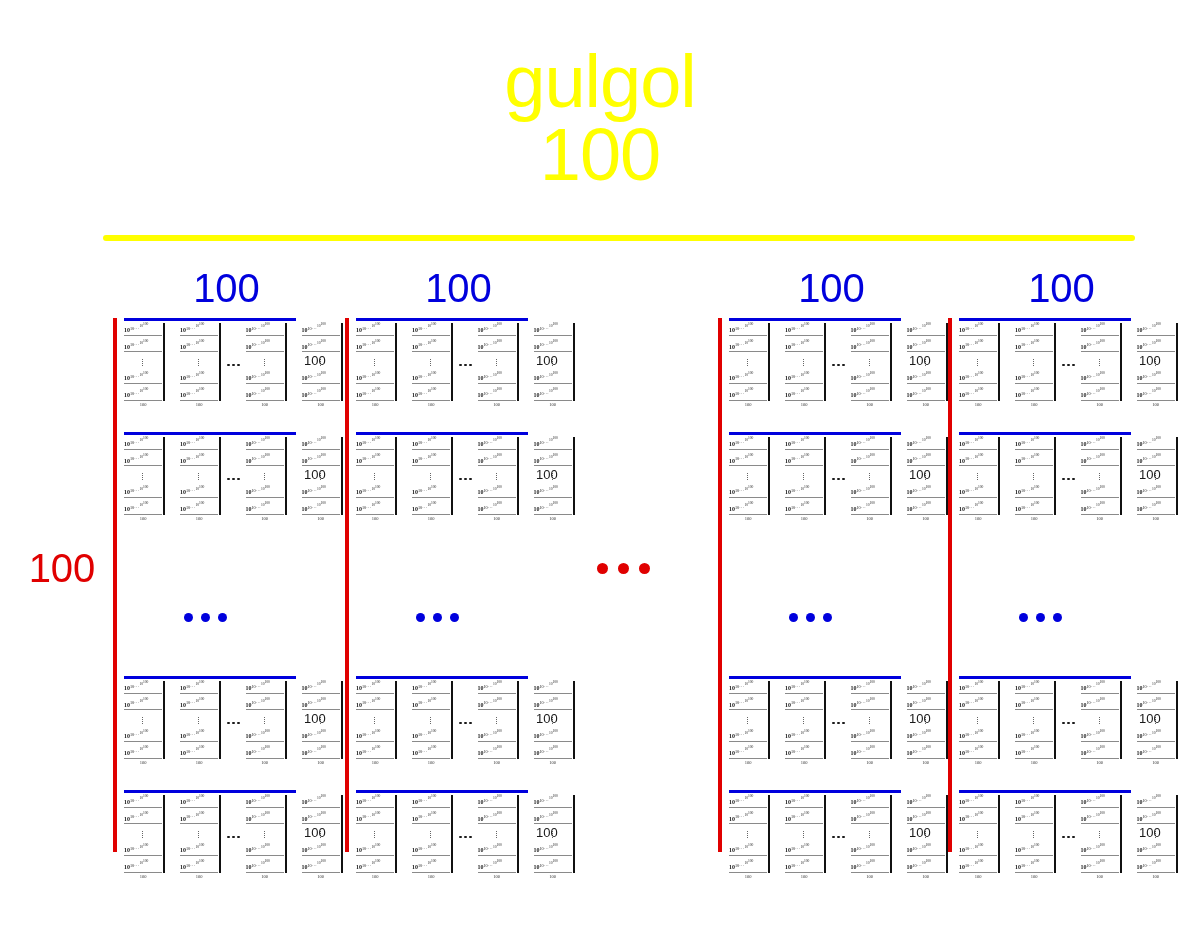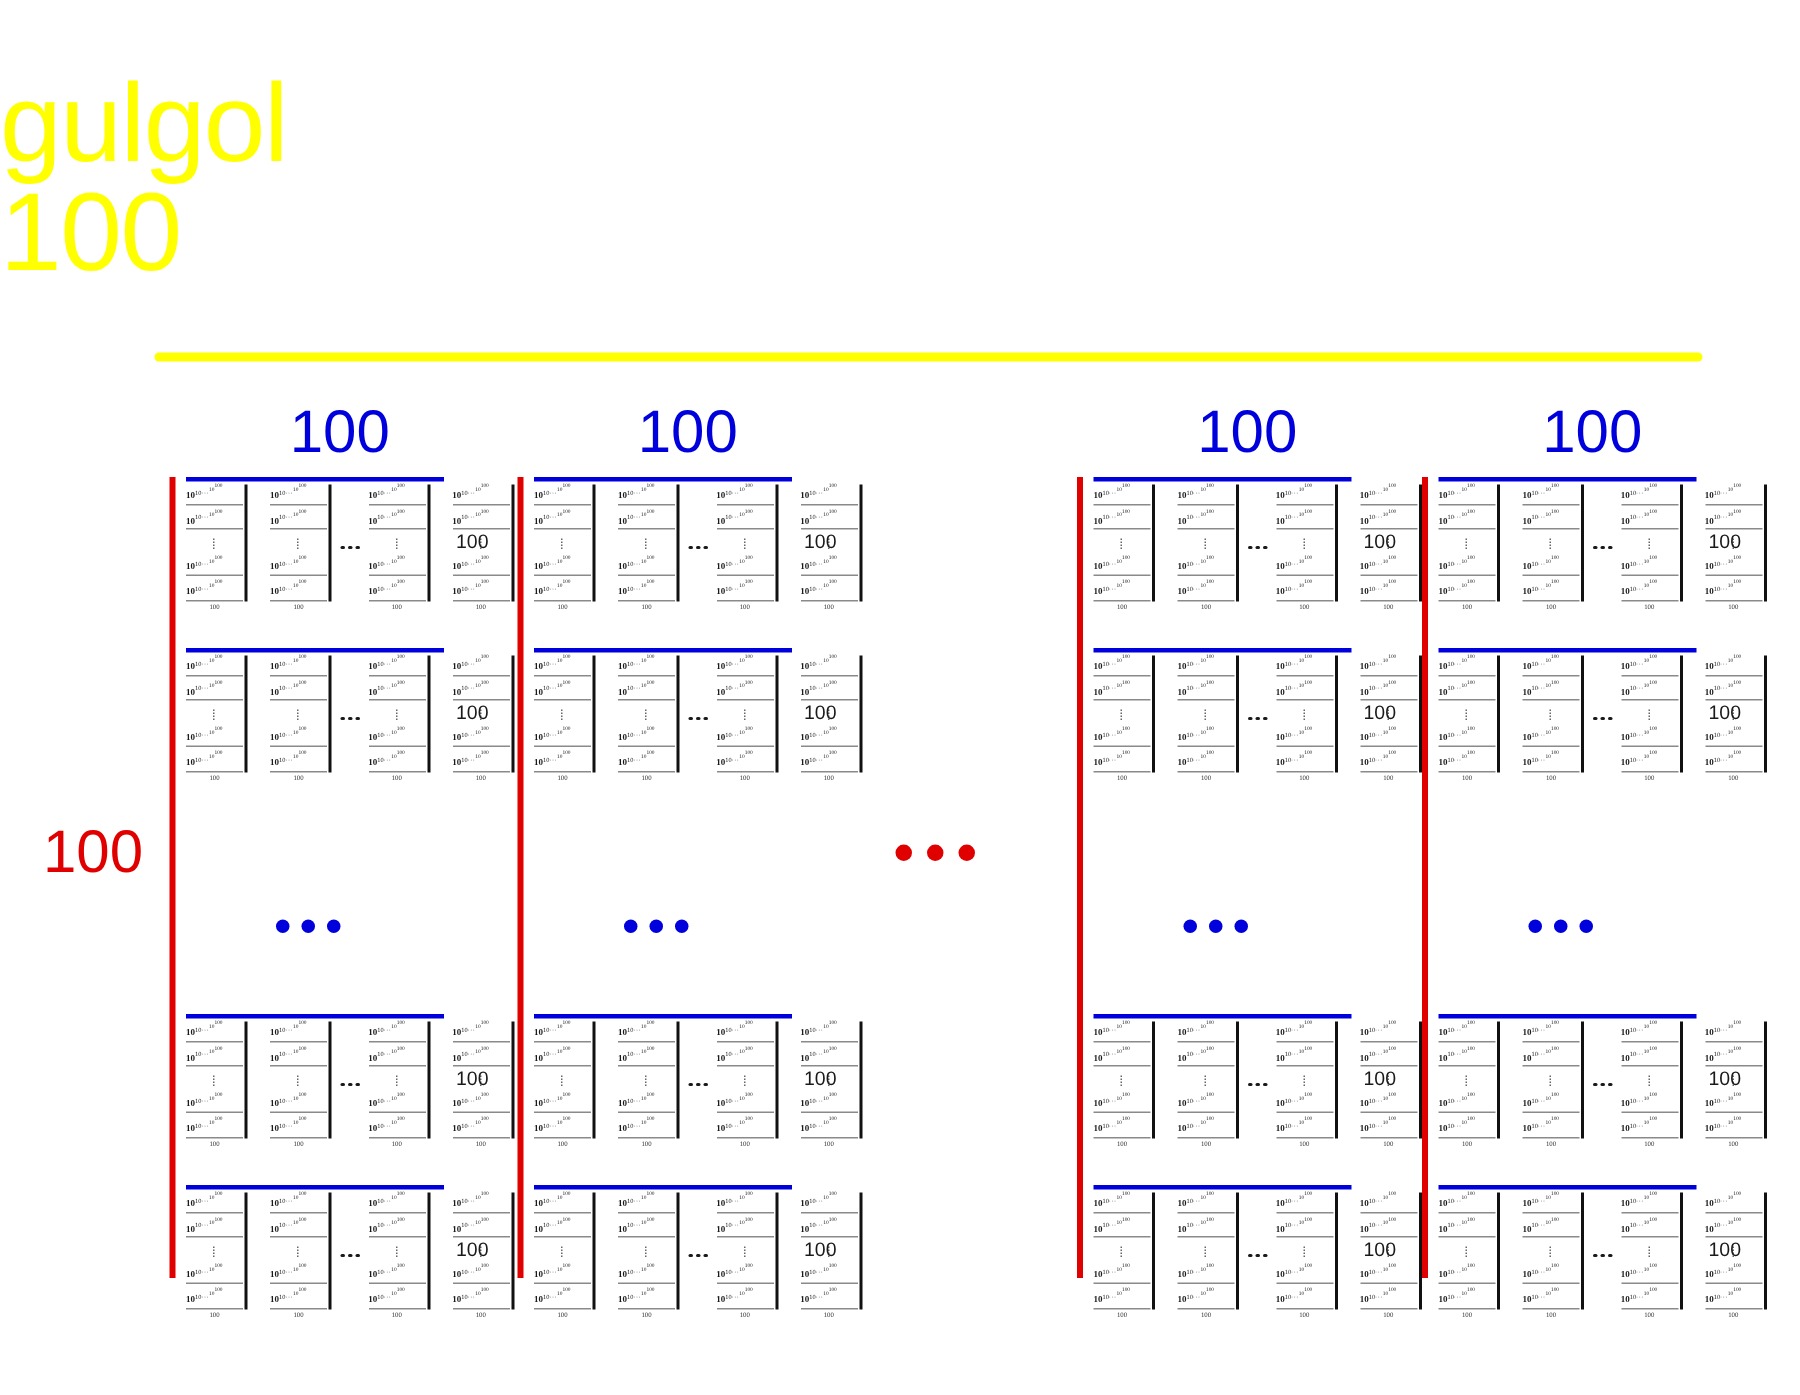--- a/index.html
+++ b/index.html
@@ -15,21 +15,21 @@
     font-family: "Liberation Sans", sans-serif;
     color: #000000;
   }
 
   
   #title-block {
     position: absolute;
     left: 0;
     top: 46px;
     width: 1200px;
-    text-align: left;
+    text-align: center;
     line-height: 0.98;
   }
   .title-line {
     display: block;
     color: #ffff00;
     font-size: 74px;
     font-weight: 400;
     letter-spacing: -1px;
   }
 

